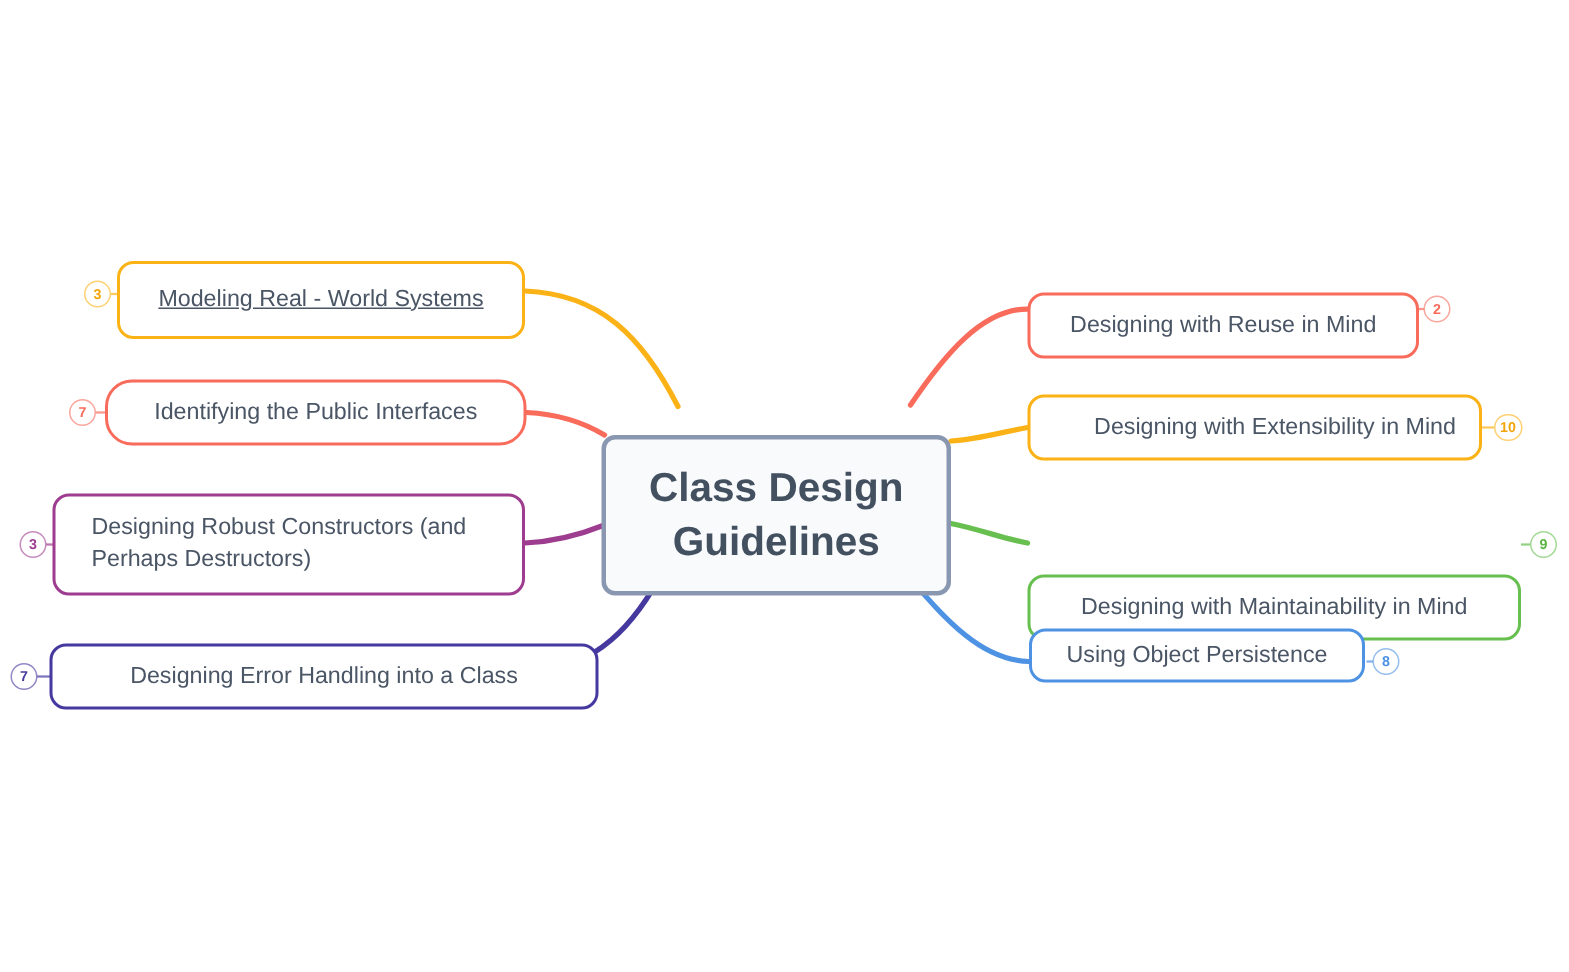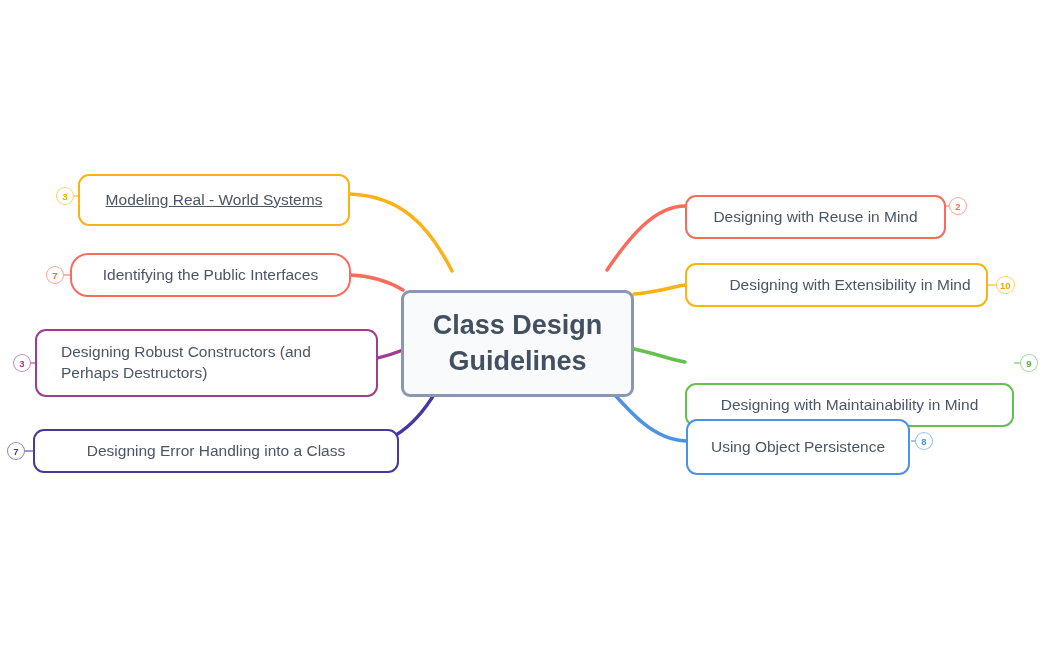--- a/index.html
+++ b/index.html
@@ -119,21 +119,21 @@
     <span>3</span>
   </div>
 
   <div class="node n-coral" style="left:70px; top:253px; width:281px; height:44px;border-radius:18px;">
     <span>Identifying the Public Interfaces</span>
   </div>
   <div class="badge b-coral" style="left:46px; top:266px;">
     <span>7</span>
   </div>
 
-  <div class="node n-purple left-align" style="left:35px; top:329px; width:343px; height:68px;">
+  <div class="node n-purple left-align" style="left:35px; top:329px; width:315px; height:68px;">
     <span>Designing Robust Constructors (and Perhaps Destructors)</span>
   </div>
   <div class="badge b-purple" style="left:13px; top:354px;">
     <span>3</span>
   </div>
 
   <div class="node n-indigo" style="left:33px; top:429px; width:366px; height:44px;">
     <span>Designing Error Handling into a Class</span>
   </div>
   <div class="badge b-indigo" style="left:7px; top:442px;">
@@ -154,20 +154,20 @@
     <span>10</span>
   </div>
 
   <div class="node n-green" style="left:685px; top:341px; width:329px; height:44px;margin-top:42px;">
     <span>Designing with Maintainability in Mind</span>
   </div>
   <div class="badge b-green" style="left:1020px; top:354px;">
     <span>9</span>
   </div>
 
-  <div class="node n-blue" style="left:686px; top:419px; width:224px; height:56px;">
+  <div class="node n-blue" style="left:686px; top:419px; width:224px; height:36px;">
     <span>Using Object Persistence</span>
   </div>
   <div class="badge b-blue" style="left:915px; top:432px;">
     <span>8</span>
   </div>
 
 </div>
 
 </body></html>

